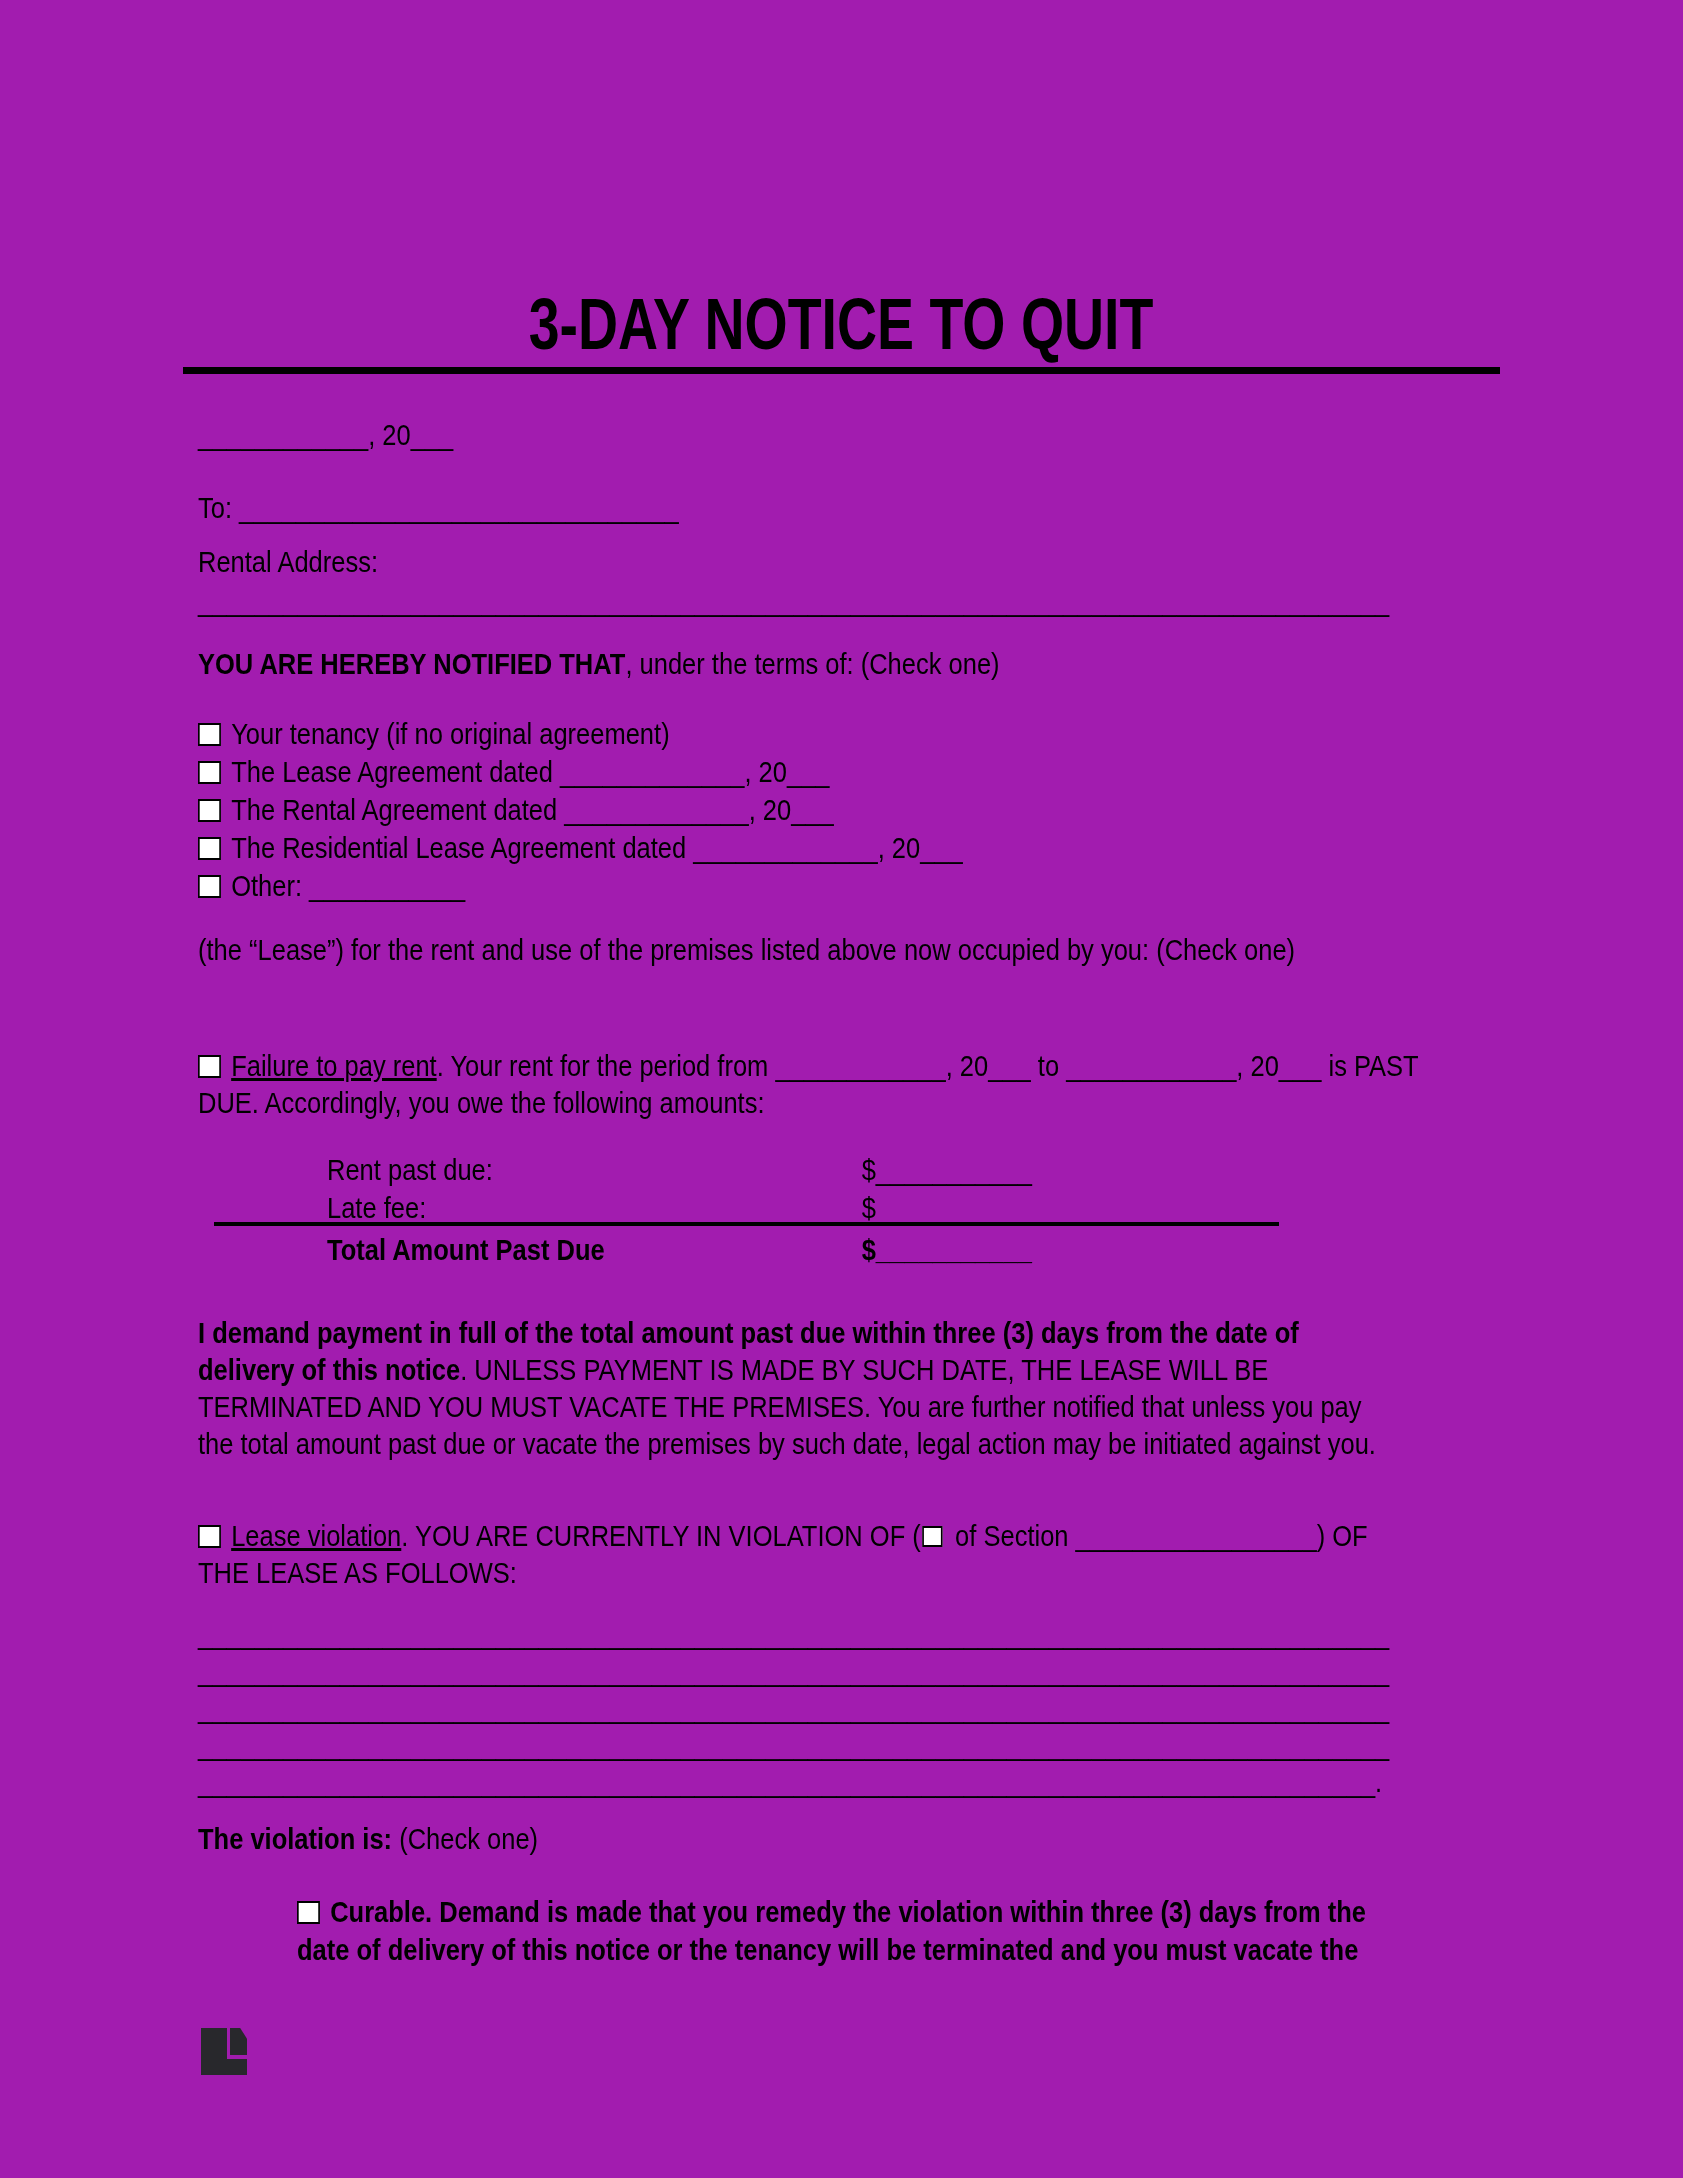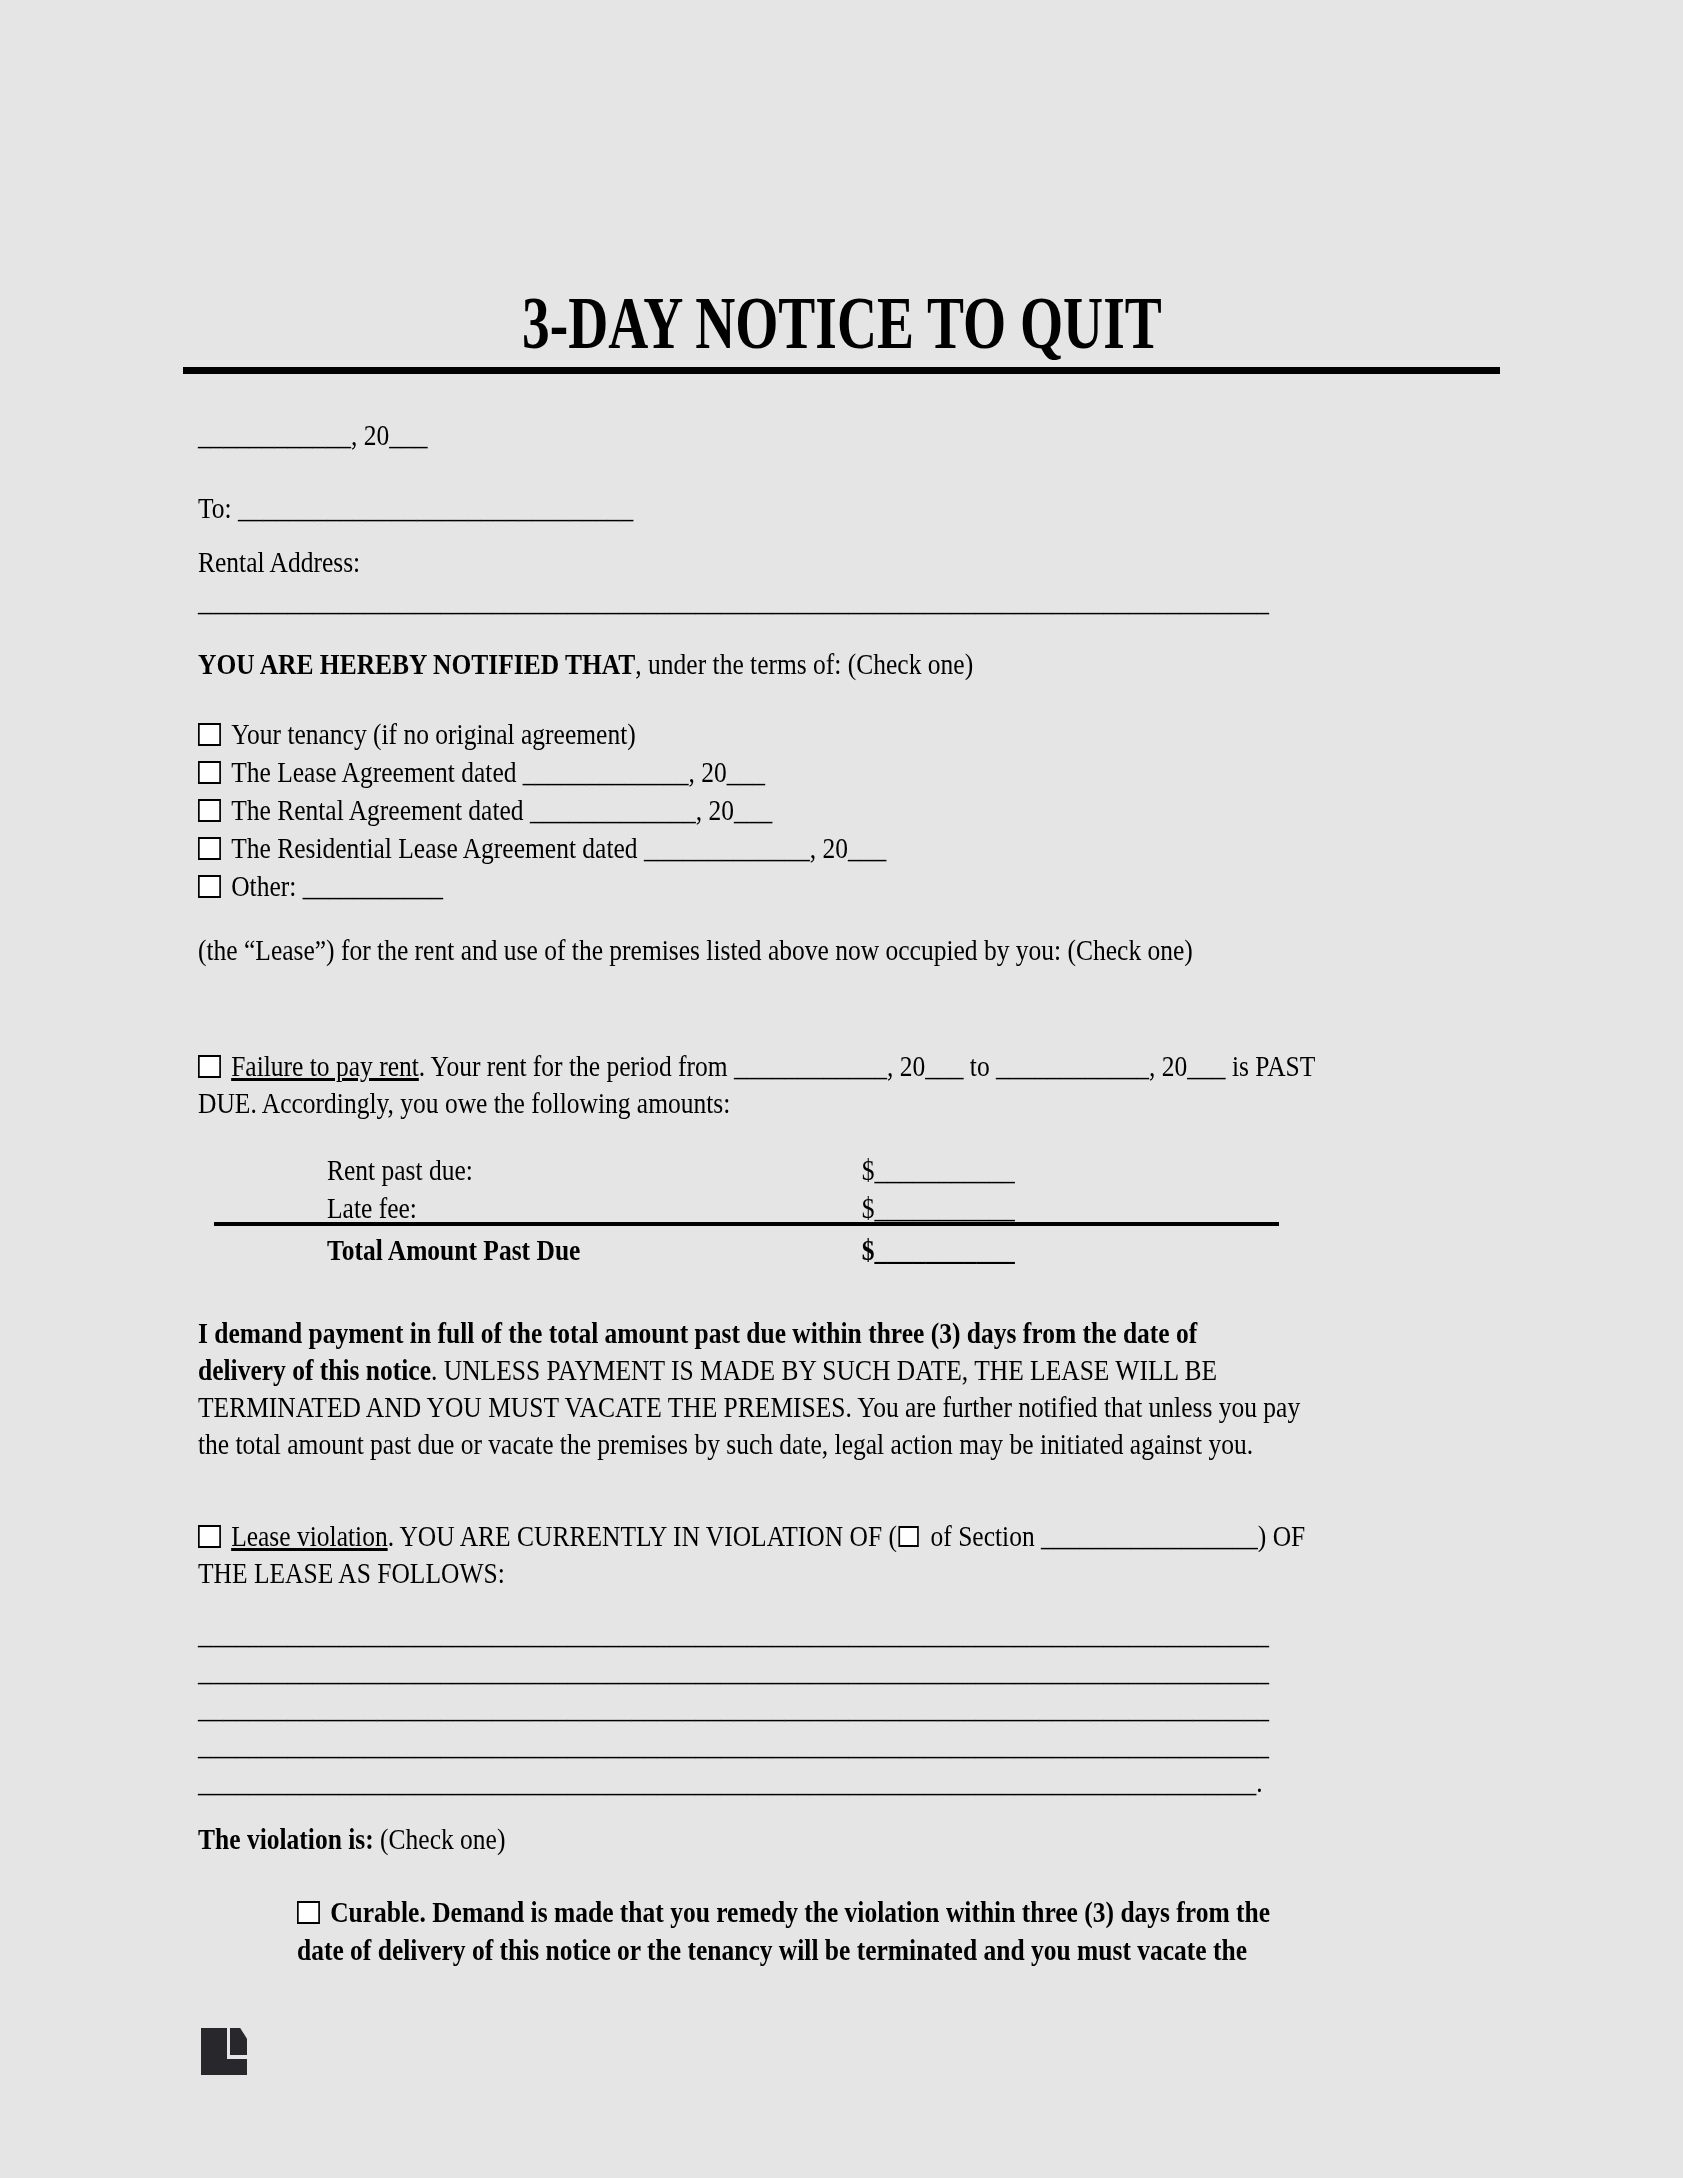--- a/index.html
+++ b/index.html
@@ -1,22 +1,22 @@
 <!DOCTYPE html>
 <html><head>
 <meta charset="utf-8">
 <style>
   * { margin:0; padding:0; box-sizing:border-box; }
   html,body { background:#ffffff; }
   .page {
     position:relative;
     width:1683px; height:2178px;
-    background:#e5e5e5;
+    background:#a21caf;
     color:#000000;
-    font-family:Liberation Serif, serif;
+    font-family:Liberation Sans, sans-serif;
     overflow:hidden;
   }
   .abs { position:absolute; }
   
   .line {
     font-size:30px;
     line-height:37px;
     white-space:nowrap;
     transform:scaleX(0.85);
     transform-origin:0 50%;

